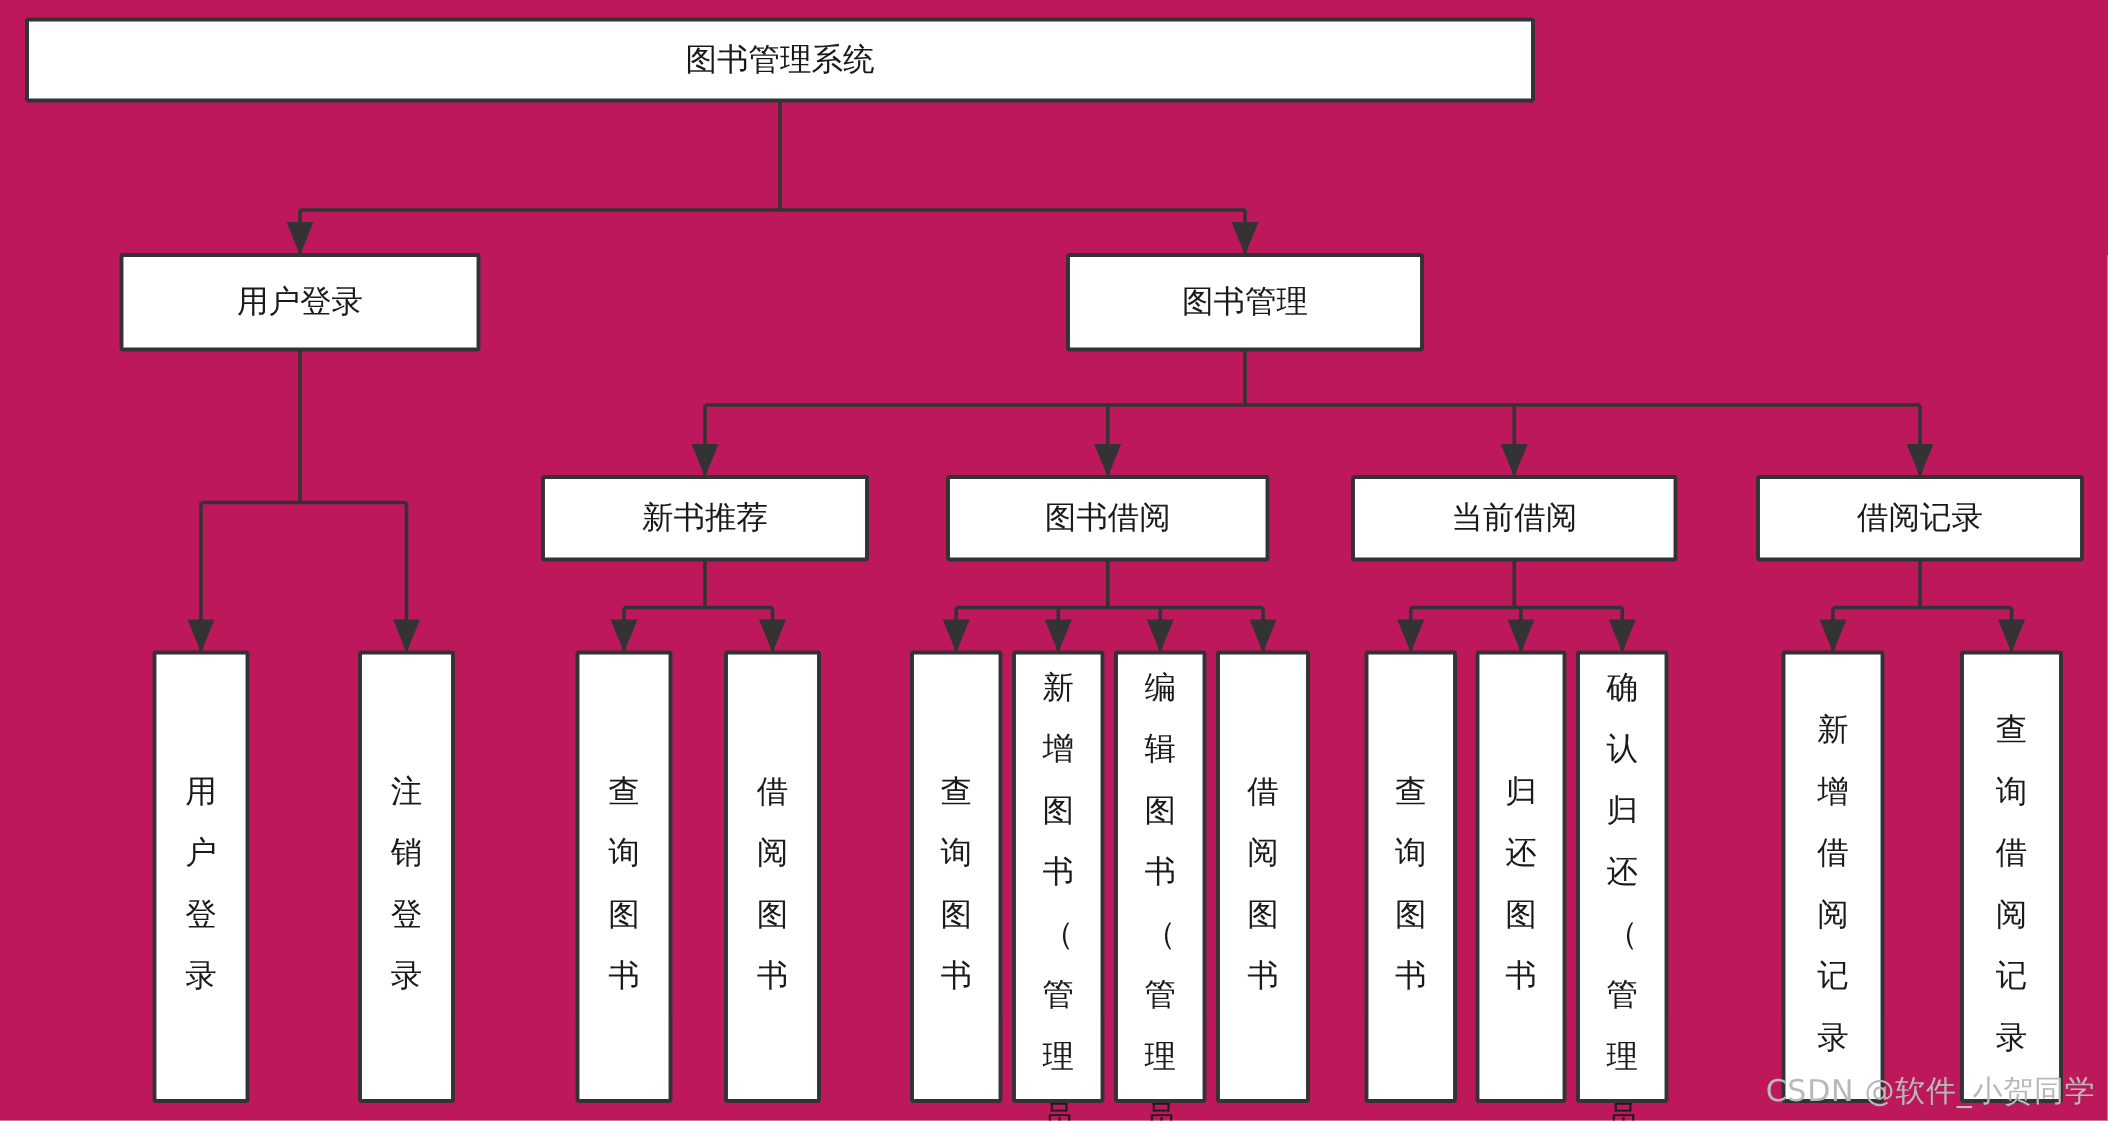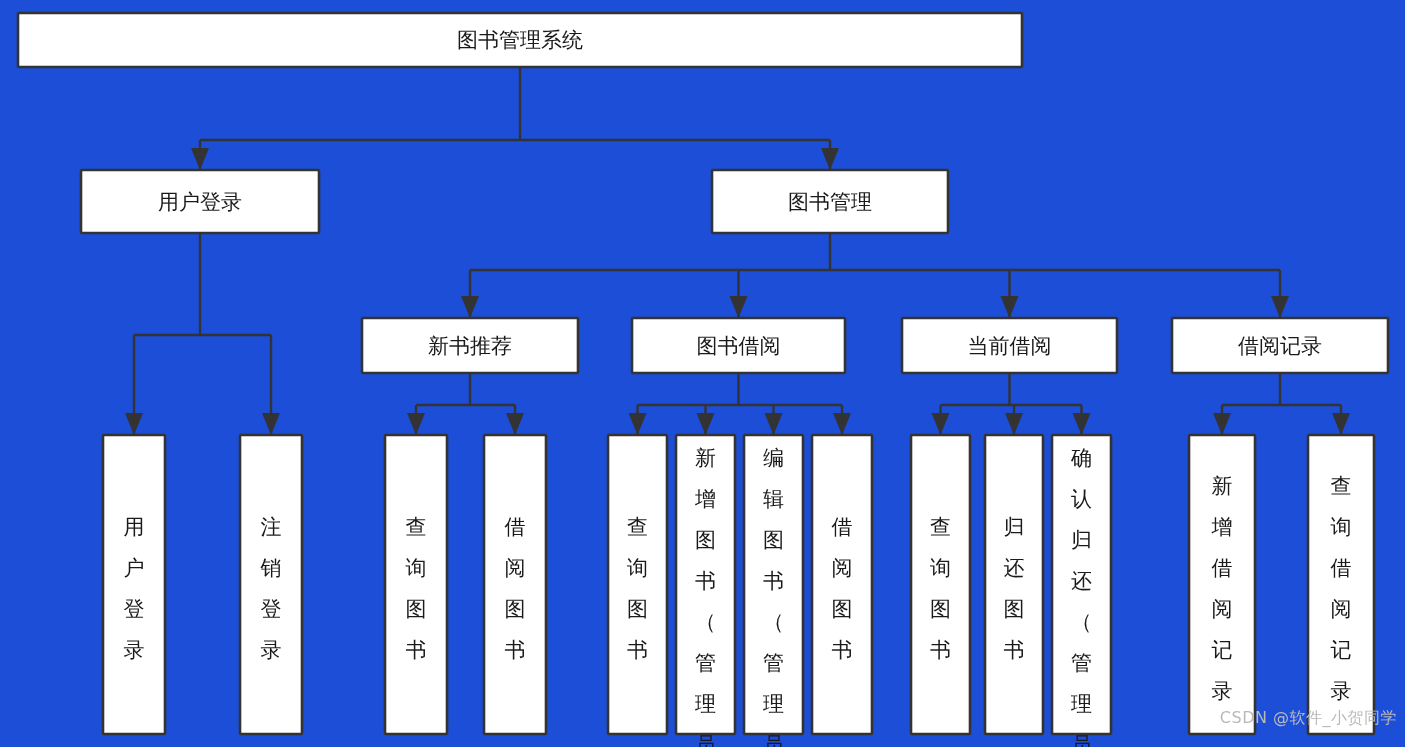--- a/index.html
+++ b/index.html
@@ -10,21 +10,21 @@
   body {
     width: 1405px;
     height: 747px;
     font-family: "DejaVu Sans", "Liberation Sans", sans-serif;
     overflow: hidden;
   }
   #diagram-root {
     position: relative;
     width: 1405px;
     height: 747px;
-    background: #1d4ed8;
+    background: #be185d;
   }
   svg.tree-canvas {
     position: absolute;
     left: 0;
     top: 0;
     width: 1405px;
     height: 747px;
     display: block;
   }
   .node-box {
@@ -50,23 +50,23 @@
     stroke-width: 2.4;
     fill: none;
   }
   .link-arrow {
     fill: #333333;
     stroke: none;
   }
   .watermark {
     position: absolute;
     right: 8px;
-    bottom: 18px;
-    font-family: "DejaVu Sans", "Liberation Sans", sans-serif;
-    font-size: 16px;
+    bottom: 6px;
+    font-family: "DejaVu Sans", "Liberation Sans", sans-serif;
+    font-size: 20px;
     color: #b9b9b9;
     letter-spacing: 0.5px;
     white-space: nowrap;
     user-select: none;
   }
 </style>
 </head>
 <body>
 
 <div id="diagram-root">

